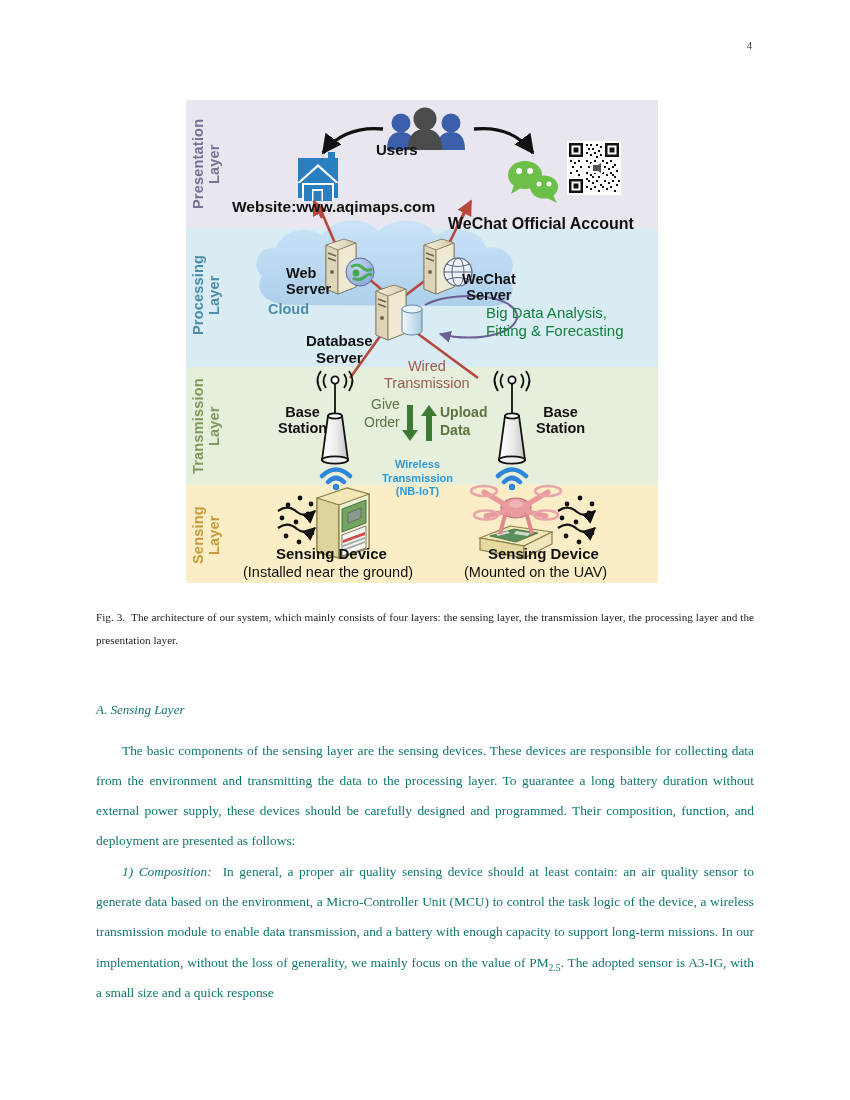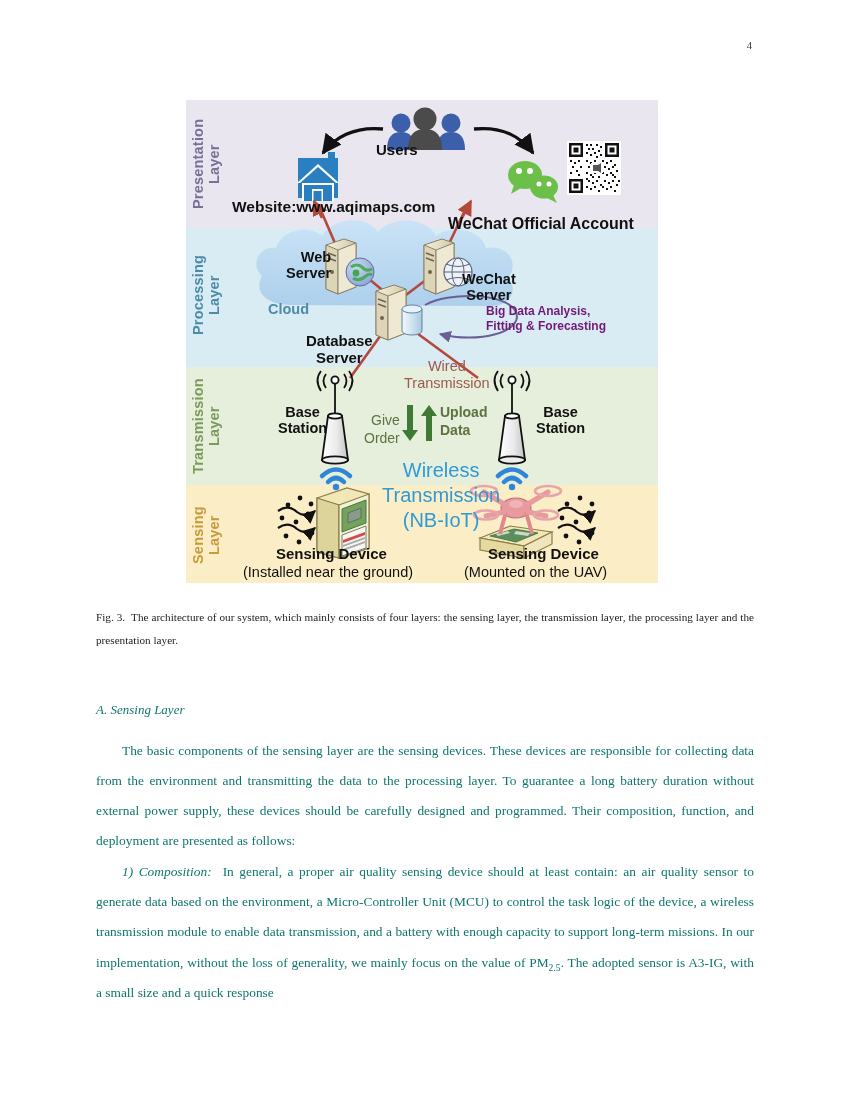--- a/index.html
+++ b/index.html
@@ -462,40 +462,40 @@
       <path d="M372,411 q10,-7 19,1 q9,7 18,-1" marker-end="url(#arrowBlack)"></path>
       <path d="M372,428 q10,-7 19,1 q9,7 18,-1" marker-end="url(#arrowBlack)"></path>
     </g>
   </svg>
 
   <div class="fig-text" style="left:190px; top:42px; font-size:15px;">Users</div>
   <div class="fig-text" style="left:46px; top:98px; font-size:15.5px;">Website:www.aqimaps.com</div>
   <div class="fig-text" style="left:262px; top:115px; font-size:16px;">WeChat Official Account</div>
 
   <div class="fig-text" style="left:82px; top:201px; font-size:14.5px; font-weight:bold; color:#4d8ca8;">Cloud</div>
-  <div class="fig-text" style="left:100px; top:149px; font-size:14.5px; text-align:right;">Web
+  <div class="fig-text" style="left:100px; top:165px; font-size:14.5px; text-align:left;">Web
 Server</div>
   <div class="fig-text" style="left:276px; top:149px; font-size:14.5px; text-align:center;margin-top:22px;">WeChat
 Server</div>
   <div class="fig-text" style="left:120px; top:196px; font-size:15px; text-align:center;margin-top:37px;">Database
 Server</div>
-  <div class="fig-text" style="left:300px; top:204px; font-size:12px; font-weight:bold; color:#701a75; line-height:1.22;">Big Data Analysis,
+  <div class="fig-text" style="left:300px; top:204px; font-size:15px; font-weight:normal; color:#15803d; line-height:1.22;">Big Data Analysis,
 Fitting &amp; Forecasting</div>
 
-  <div class="fig-text" style="left:198px; top:258px; font-size:14.5px; font-weight:normal; color:#9c5a4e; line-height:1.2; text-align:center;margin-left:20px;">Wired
+  <div class="fig-text" style="left:198px; top:258px; font-size:14.5px; font-weight:normal; color:#9c5a4e; line-height:1.2; text-align:center;">Wired
 Transmission</div>
   <div class="fig-text" style="left:92px; top:304px; font-size:14.5px; text-align:center;">Base
 Station</div>
   <div class="fig-text" style="left:350px; top:304px; font-size:14.5px; text-align:center;">Base
 Station</div>
-  <div class="fig-text" style="left:178px; top:312px; font-size:14px; font-weight:normal; color:#5d7340; line-height:1.26; text-align:right;">Give
+  <div class="fig-text" style="left:178px; top:296px; font-size:14px; font-weight:normal; color:#5d7340; line-height:1.26; text-align:right;">Give
 Order</div>
   <div class="fig-text" style="left:254px; top:304px; font-size:14px; font-weight:bold; color:#5d7340; line-height:1.26;">Upload
 Data</div>
-  <div class="fig-text" style="left:196px; top:358px; font-size:20px; font-weight:normal; color:#2f9ad6; line-height:1.24; text-align:center;">Wireless
+  <div class="fig-text" style="left:196px; top:358px; font-size:11px; font-weight:bold; color:#2f9ad6; line-height:1.24; text-align:center;">Wireless
 Transmission
 (NB-IoT)</div>
 
   <div class="fig-text" style="left:90px; top:446px; font-size:15px;">Sensing Device</div>
   <div class="fig-text" style="left:57px; top:464px; font-size:14.5px; font-weight:normal;">(Installed near the ground)</div>
   <div class="fig-text" style="left:302px; top:446px; font-size:15px;">Sensing Device</div>
   <div class="fig-text" style="left:278px; top:464px; font-size:14.5px; font-weight:normal;">(Mounted on the UAV)</div>
 </div>
 
 <div id="caption">

